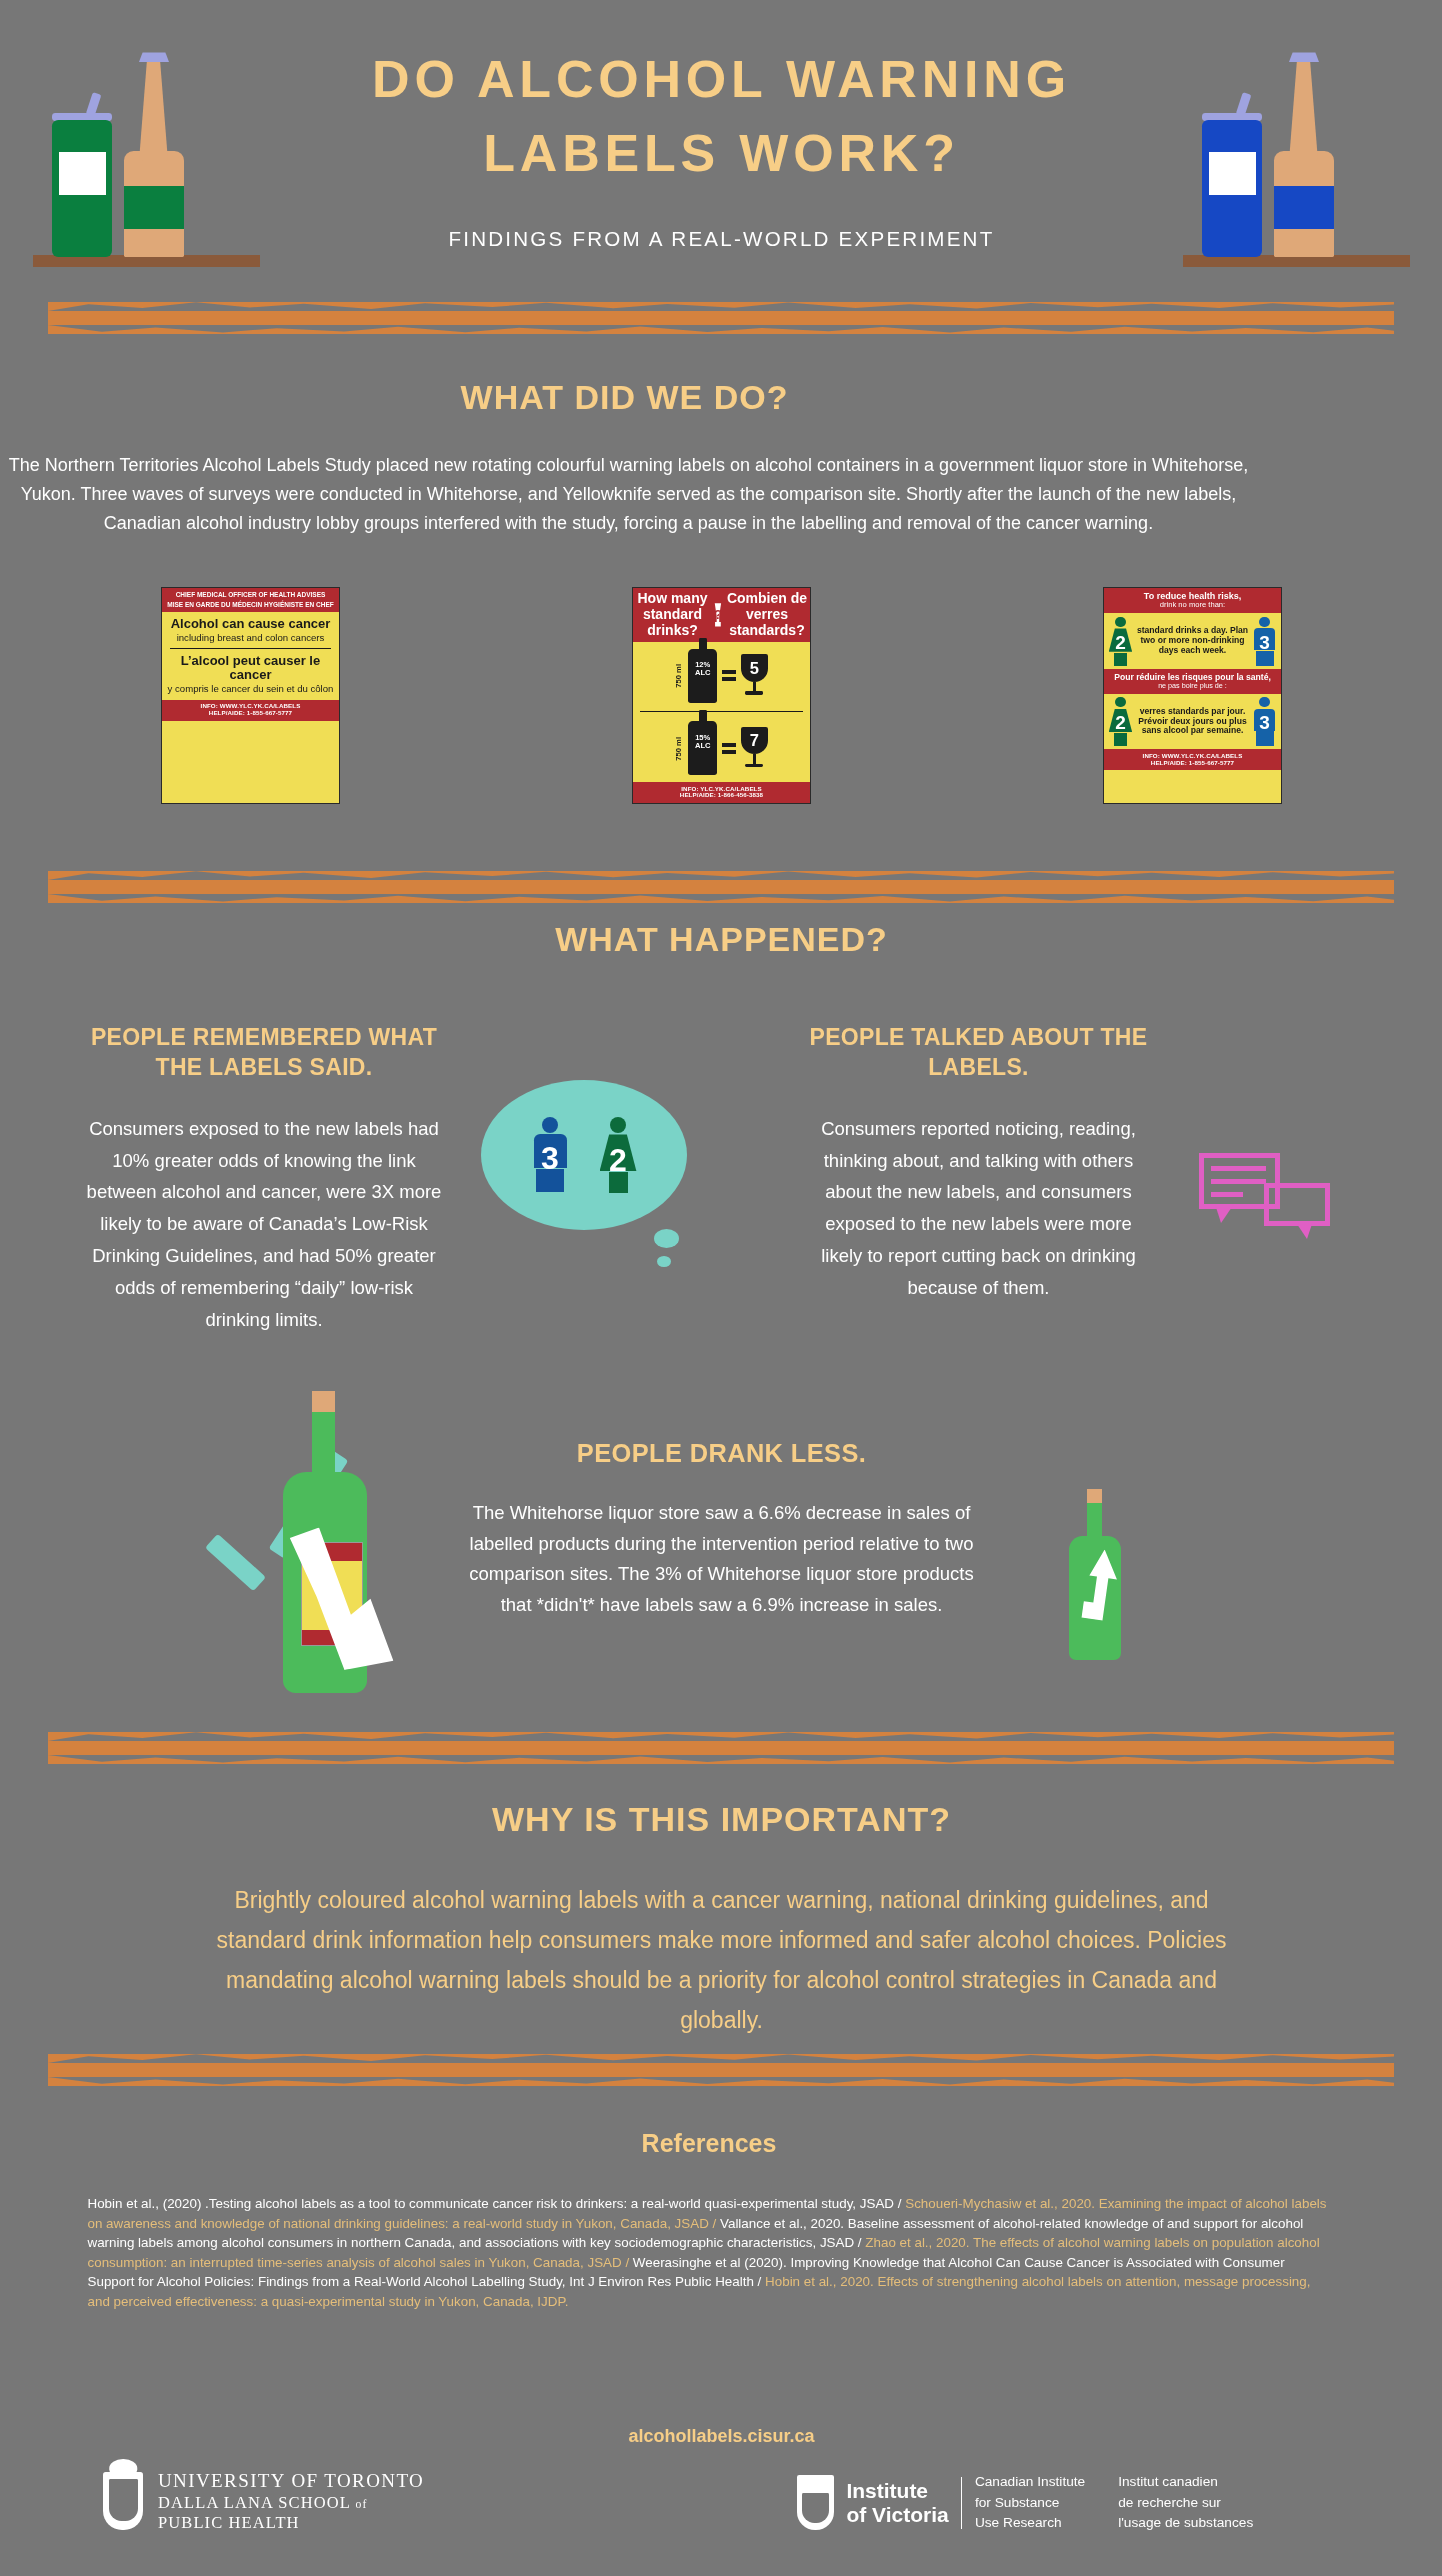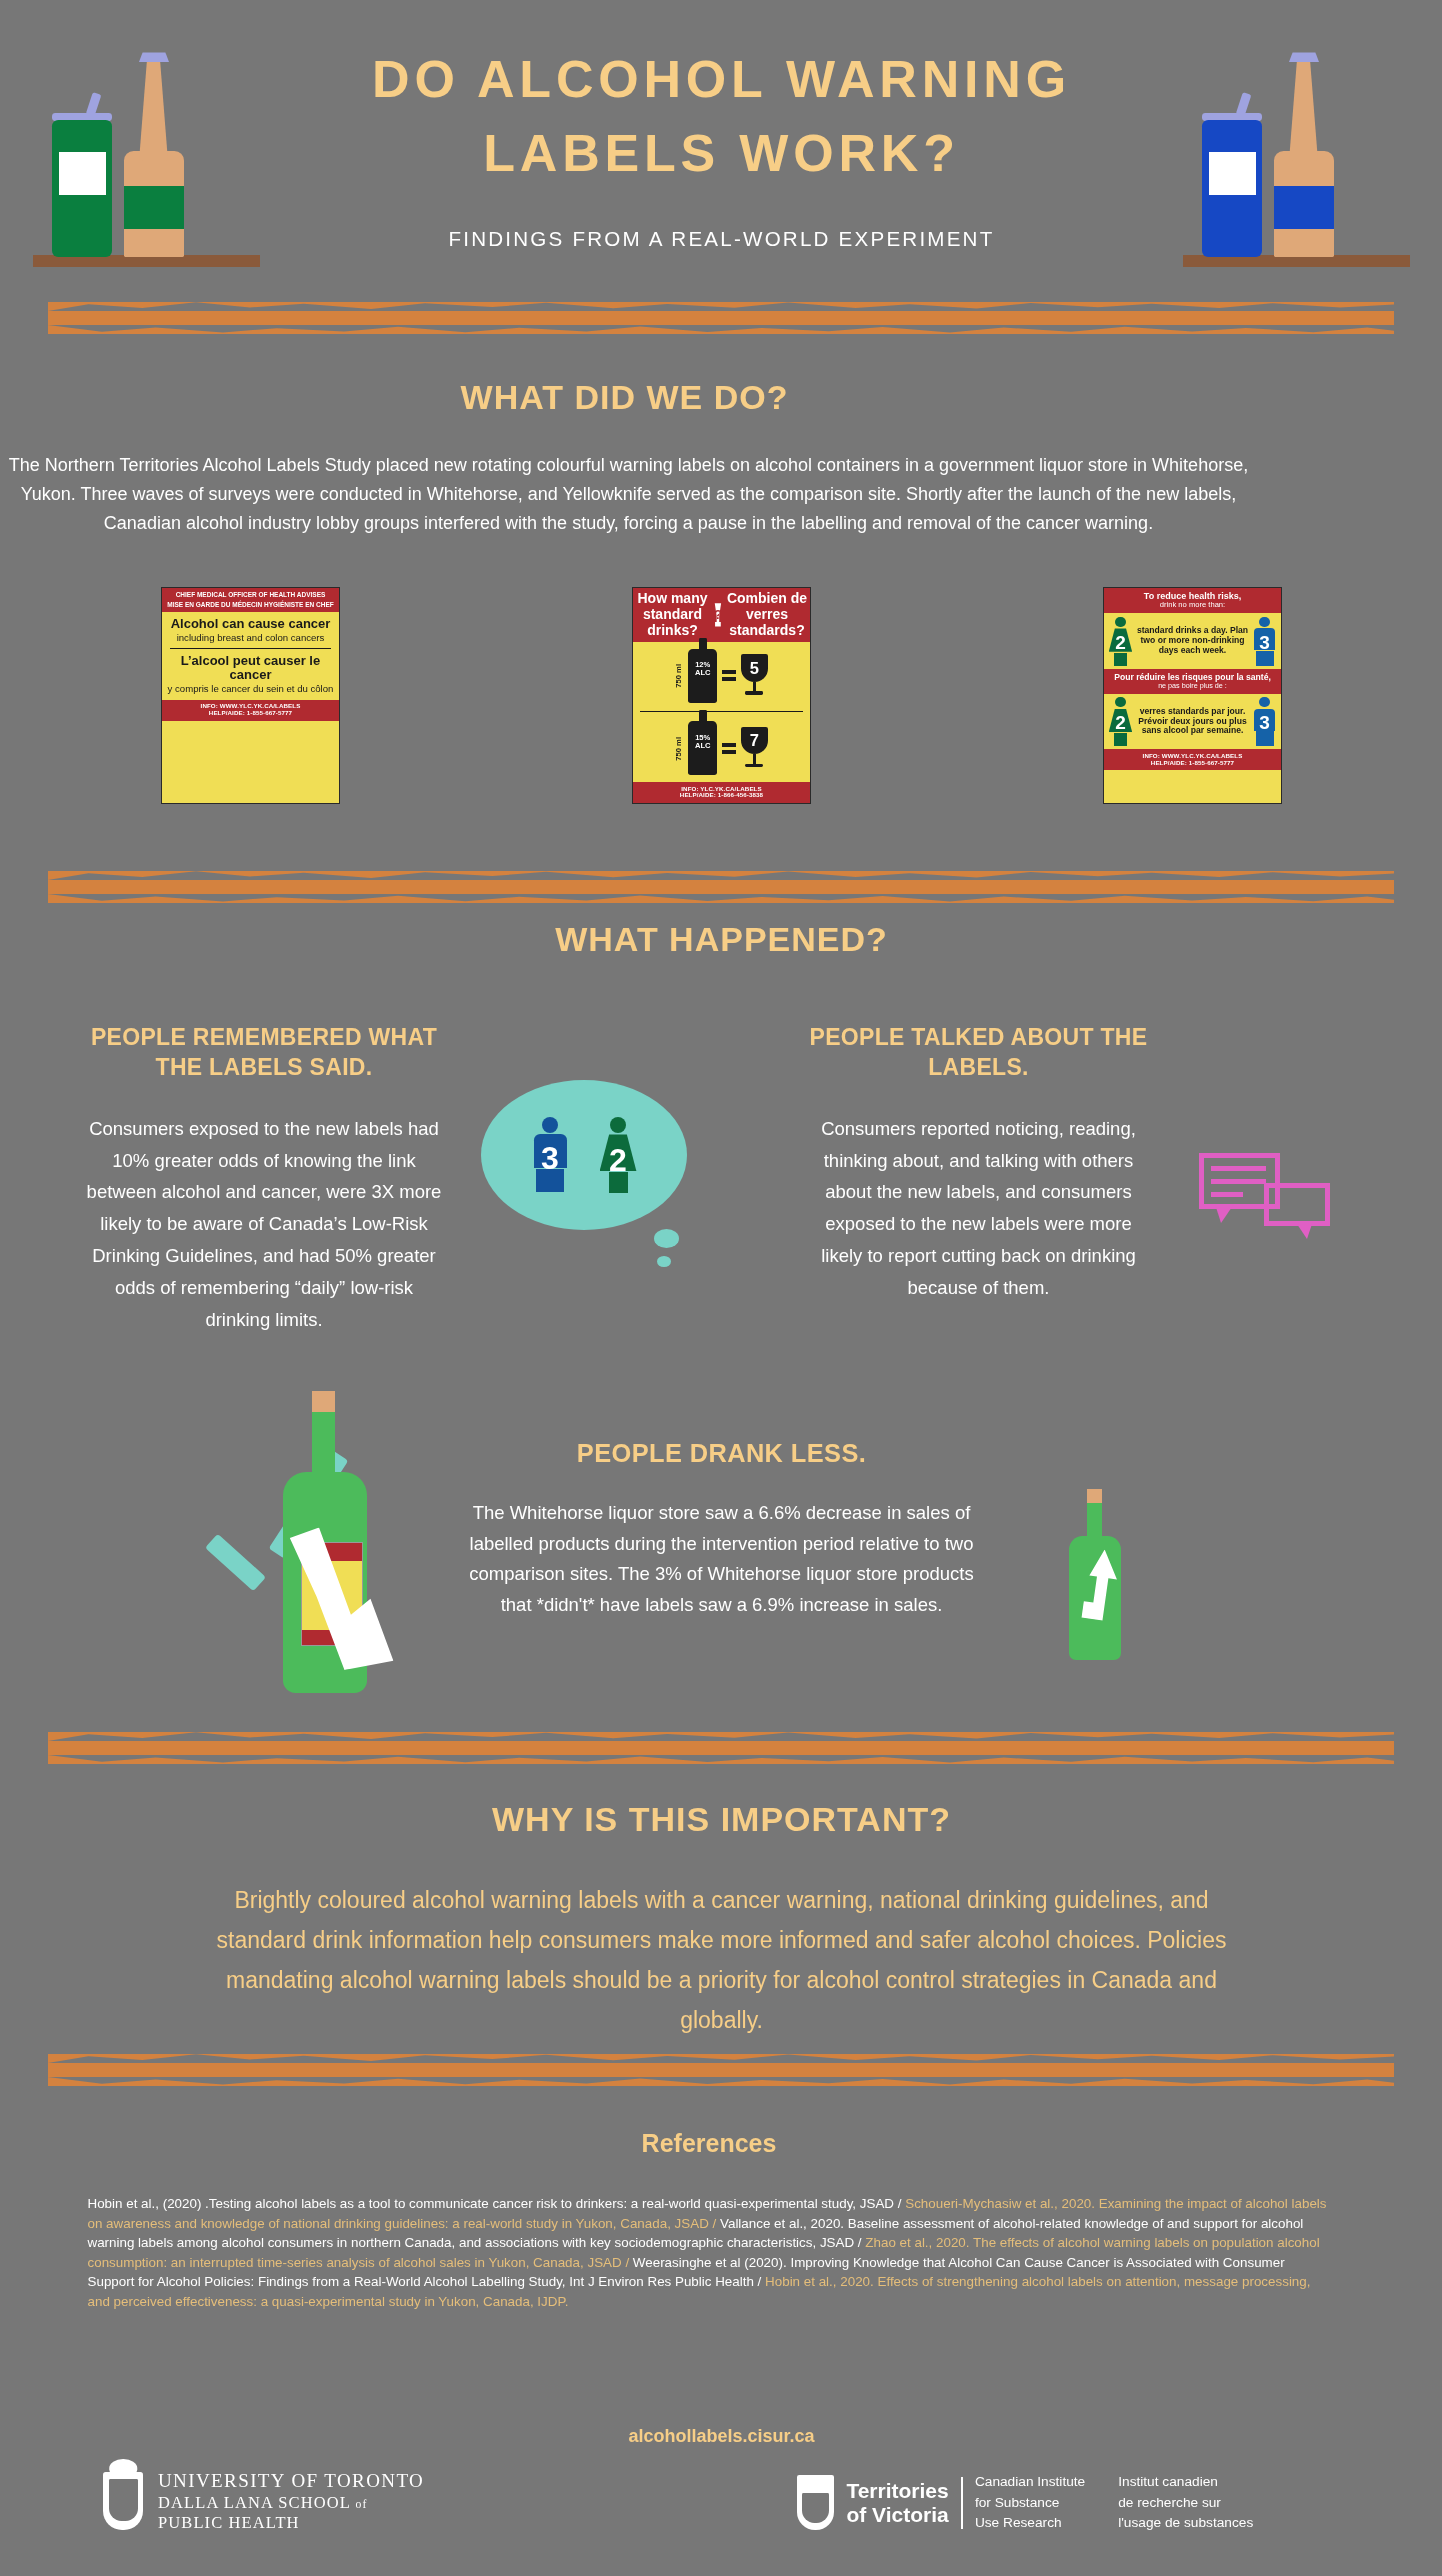--- a/index.html
+++ b/index.html
@@ -625,21 +625,21 @@
         <span>DALLA LANA SCHOOL</span>
         <span class="sm">of</span>
       </div>
       <div class="l3">PUBLIC HEALTH</div>
     </div>
   </div>
 
   <div class="logo-uvic">
     <div class="shield"></div>
     <div class="uvic-name">
-      <div>Territories</div>
+      <div>Institute</div>
       <div>of Victoria</div>
     </div>
     <div class="uvic-rule"></div>
     <div class="uvic-en">
       <div>Canadian Institute</div>
       <div>for Substance</div>
       <div>Use Research</div>
     </div>
     <div class="uvic-fr" style="margin-left:20.6px">
       <div>Institut canadien</div>

